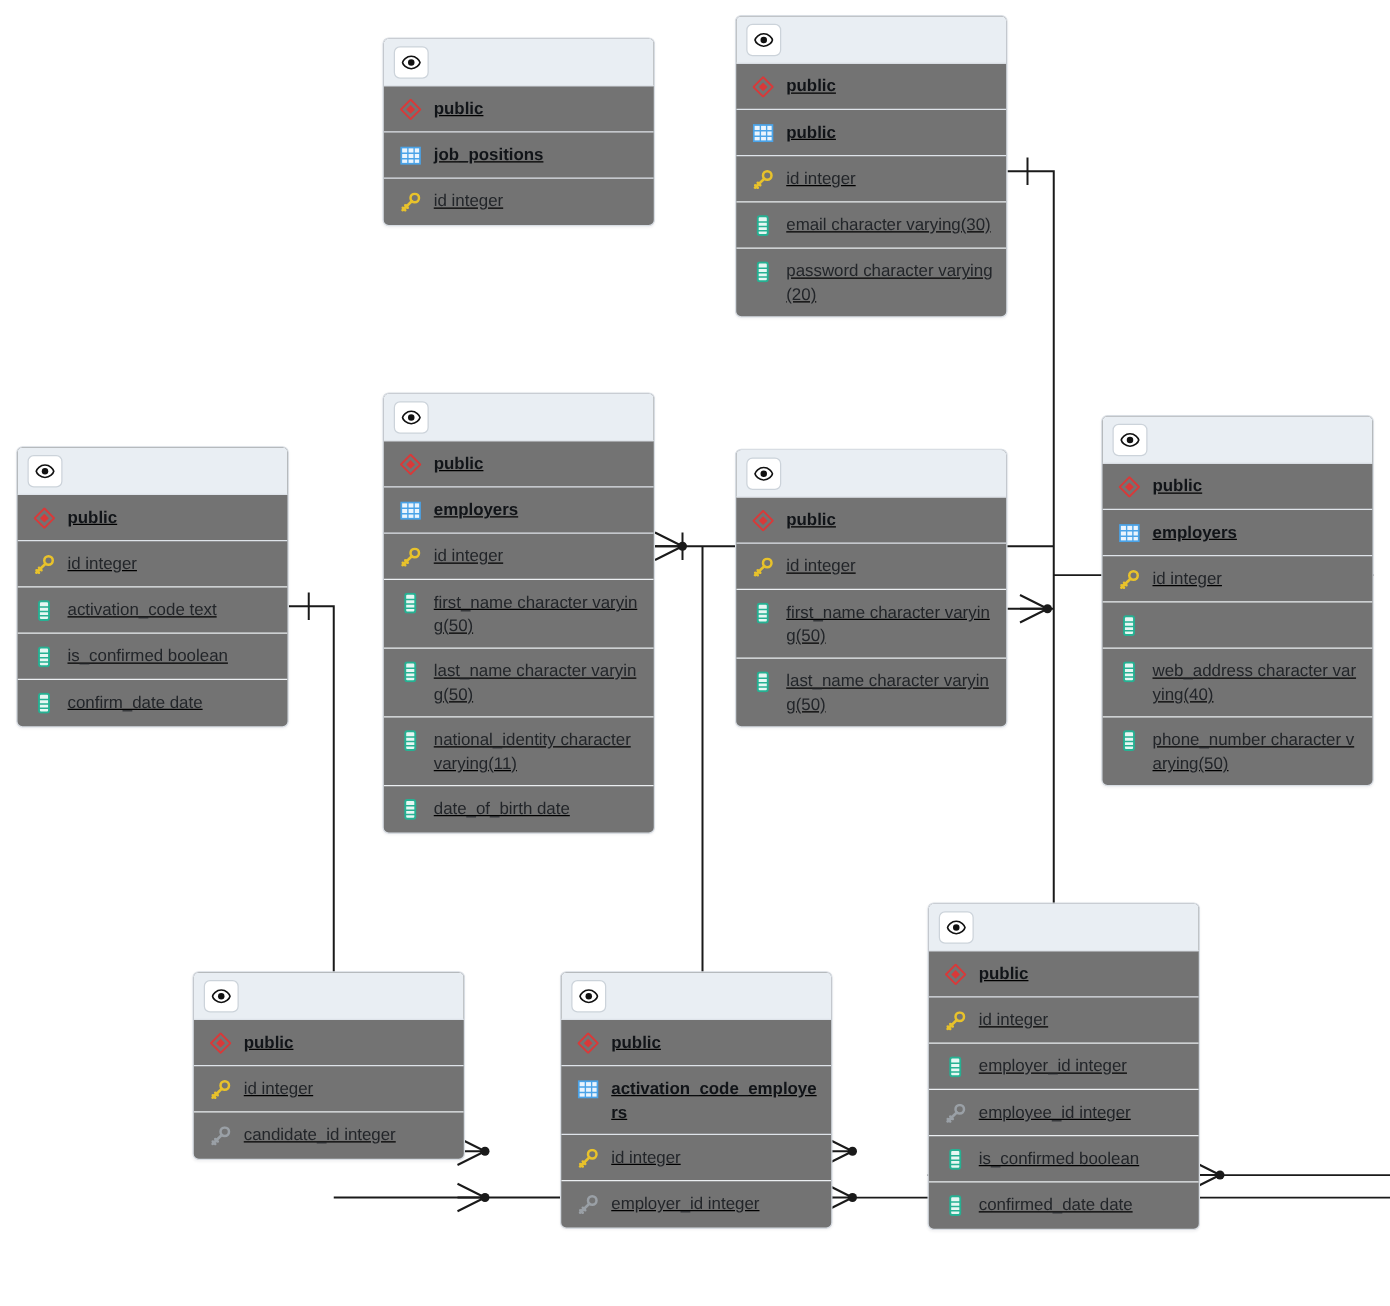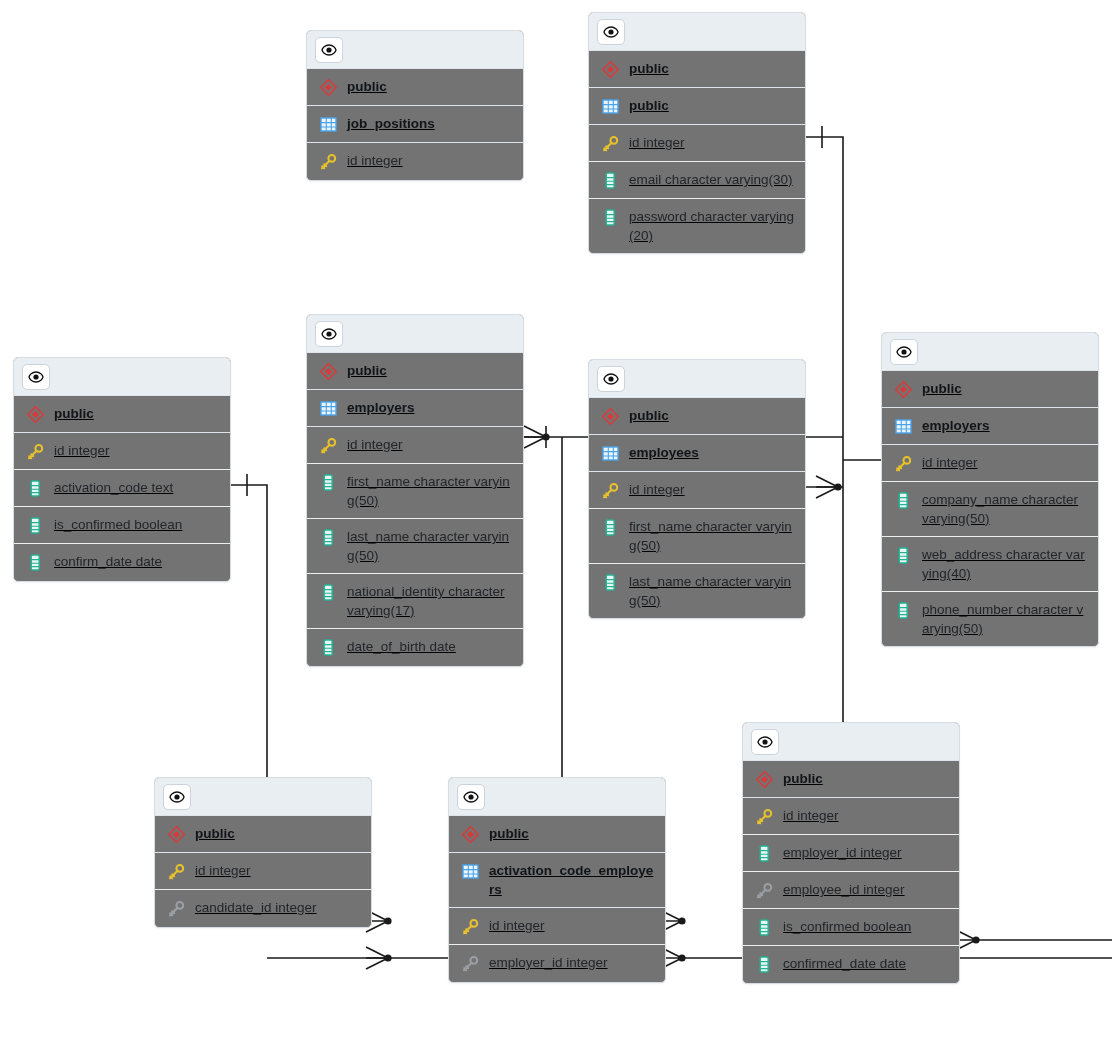--- a/index.html
+++ b/index.html
@@ -332,34 +332,81 @@
       </span>
       <span class="row-txt">last_name character varying(50)</span>
     </div>
     <div class="row">
       <span class="row-ico">
         <svg width="11" height="17" viewBox="0 0 11 17">
             <rect x="1.2" y="1" width="8" height="15" rx="1.6" fill="#e6f7f3" stroke="#26b193" stroke-width="1.5"></rect>
             <path d="M1.2 5.6h8M1.2 9.2h8M1.2 12.6h8" stroke="#26b193" stroke-width="1.1"></path>
           </svg>
       </span>
-      <span class="row-txt">national_identity character varying(17)</span>
+      <span class="row-txt">national_identity character varying(11)</span>
     </div>
     <div class="row">
       <span class="row-ico">
         <svg width="11" height="17" viewBox="0 0 11 17">
             <rect x="1.2" y="1" width="8" height="15" rx="1.6" fill="#e6f7f3" stroke="#26b193" stroke-width="1.5"></rect>
             <path d="M1.2 5.6h8M1.2 9.2h8M1.2 12.6h8" stroke="#26b193" stroke-width="1.1"></path>
           </svg>
       </span>
       <span class="row-txt">date_of_birth date</span>
     </div>
   </div>
 
   <div class="table-node" style="left:588px;top:359px;width:218px;">
+    <div class="node-header">
+      <div class="eye-btn">
+        <svg width="16" height="12" viewBox="0 0 16 12">
+            <path d="M8 1C4 1 1.4 4.2 1 6c.4 1.8 3 5 7 5s6.6-3.2 7-5c-.4-1.8-3-5-7-5z" fill="none" stroke="#111" stroke-width="1.3"></path>
+            <circle cx="8" cy="6" r="2.6" fill="#111"></circle>
+          </svg>
+      </div>
+    </div>
+    <div class="row sep-strong">
+      <span class="row-ico">
+        <svg width="17" height="17" viewBox="0 0 17 17">
+            <rect x="3" y="3" width="11" height="11" transform="rotate(45 8.5 8.5)" fill="none" stroke="#d93939" stroke-width="1.5"></rect>
+            <rect x="6" y="6" width="5" height="5" transform="rotate(45 8.5 8.5)" fill="#d93939"></rect>
+          </svg>
+      </span>
+      <span class="row-txt bold">public</span>
+    </div>
+    <div class="row">
+      <span class="row-ico">
+        <svg width="18" height="16" viewBox="0 0 18 16">
+            <circle cx="12.8" cy="4.4" r="3.4" fill="none" stroke="#e8c22b" stroke-width="2"></circle>
+            <path d="M10.6 6.8L3 14.2M5.2 10.2l2 2M3.2 12.2l2 2" stroke="#e8c22b" stroke-width="2" stroke-linecap="round" fill="none"></path>
+          </svg>
+      </span>
+      <span class="row-txt">id integer</span>
+    </div>
+    <div class="row">
+      <span class="row-ico">
+        <svg width="11" height="17" viewBox="0 0 11 17">
+            <rect x="1.2" y="1" width="8" height="15" rx="1.6" fill="#e6f7f3" stroke="#26b193" stroke-width="1.5"></rect>
+            <path d="M1.2 5.6h8M1.2 9.2h8M1.2 12.6h8" stroke="#26b193" stroke-width="1.1"></path>
+          </svg>
+      </span>
+      <span class="row-txt">first_name character varying(50)</span>
+    </div>
+    <div class="row">
+      <span class="row-ico">
+        <svg width="11" height="17" viewBox="0 0 11 17">
+            <rect x="1.2" y="1" width="8" height="15" rx="1.6" fill="#e6f7f3" stroke="#26b193" stroke-width="1.5"></rect>
+            <path d="M1.2 5.6h8M1.2 9.2h8M1.2 12.6h8" stroke="#26b193" stroke-width="1.1"></path>
+          </svg>
+      </span>
+      <span class="row-txt">last_name character varying(50)</span>
+    </div>
+  </div>
+
+  <div class="table-node" style="left:881px;top:332px;width:218px;">
     <div class="node-header">
       <div class="eye-btn">
         <svg width="16" height="12" viewBox="0 0 16 12">
             <path d="M8 1C4 1 1.4 4.2 1 6c.4 1.8 3 5 7 5s6.6-3.2 7-5c-.4-1.8-3-5-7-5z" fill="none" stroke="#111" stroke-width="1.3"></path>
             <circle cx="8" cy="6" r="2.6" fill="#111"></circle>
           </svg>
       </div>
     </div>
     <div class="row sep-strong">
       <span class="row-ico">
@@ -370,52 +417,98 @@
       </span>
       <span class="row-txt bold">public</span>
     </div>
     <div class="row sep-strong">
       <span class="row-ico">
         <svg width="17" height="15" viewBox="0 0 17 15">
             <rect x="1" y="1" width="15" height="13" fill="#eaf4fd" stroke="#4aa3e8" stroke-width="1.4"></rect>
             <path d="M1 5.6h15M1 10h15M6.3 1v13M11.3 1v13" stroke="#4aa3e8" stroke-width="1.1"></path>
           </svg>
       </span>
-      <span class="row-txt bold">employees</span>
-    </div>
-    <div class="row">
-      <span class="row-ico">
-        <svg width="18" height="16" viewBox="0 0 18 16">
-            <circle cx="12.8" cy="4.4" r="3.4" fill="none" stroke="#e8c22b" stroke-width="2"></circle>
-            <path d="M10.6 6.8L3 14.2M5.2 10.2l2 2M3.2 12.2l2 2" stroke="#e8c22b" stroke-width="2" stroke-linecap="round" fill="none"></path>
-          </svg>
-      </span>
-      <span class="row-txt">id integer</span>
-    </div>
-    <div class="row">
-      <span class="row-ico">
-        <svg width="11" height="17" viewBox="0 0 11 17">
-            <rect x="1.2" y="1" width="8" height="15" rx="1.6" fill="#e6f7f3" stroke="#26b193" stroke-width="1.5"></rect>
-            <path d="M1.2 5.6h8M1.2 9.2h8M1.2 12.6h8" stroke="#26b193" stroke-width="1.1"></path>
-          </svg>
-      </span>
-      <span class="row-txt">first_name character varying(50)</span>
-    </div>
-    <div class="row">
-      <span class="row-ico">
-        <svg width="11" height="17" viewBox="0 0 11 17">
-            <rect x="1.2" y="1" width="8" height="15" rx="1.6" fill="#e6f7f3" stroke="#26b193" stroke-width="1.5"></rect>
-            <path d="M1.2 5.6h8M1.2 9.2h8M1.2 12.6h8" stroke="#26b193" stroke-width="1.1"></path>
-          </svg>
-      </span>
-      <span class="row-txt">last_name character varying(50)</span>
-    </div>
-  </div>
-
-  <div class="table-node" style="left:881px;top:332px;width:218px;">
+      <span class="row-txt bold">employers</span>
+    </div>
+    <div class="row">
+      <span class="row-ico">
+        <svg width="18" height="16" viewBox="0 0 18 16">
+            <circle cx="12.8" cy="4.4" r="3.4" fill="none" stroke="#e8c22b" stroke-width="2"></circle>
+            <path d="M10.6 6.8L3 14.2M5.2 10.2l2 2M3.2 12.2l2 2" stroke="#e8c22b" stroke-width="2" stroke-linecap="round" fill="none"></path>
+          </svg>
+      </span>
+      <span class="row-txt">id integer</span>
+    </div>
+    <div class="row">
+      <span class="row-ico">
+        <svg width="11" height="17" viewBox="0 0 11 17">
+            <rect x="1.2" y="1" width="8" height="15" rx="1.6" fill="#e6f7f3" stroke="#26b193" stroke-width="1.5"></rect>
+            <path d="M1.2 5.6h8M1.2 9.2h8M1.2 12.6h8" stroke="#26b193" stroke-width="1.1"></path>
+          </svg>
+      </span>
+    </div>
+    <div class="row">
+      <span class="row-ico">
+        <svg width="11" height="17" viewBox="0 0 11 17">
+            <rect x="1.2" y="1" width="8" height="15" rx="1.6" fill="#e6f7f3" stroke="#26b193" stroke-width="1.5"></rect>
+            <path d="M1.2 5.6h8M1.2 9.2h8M1.2 12.6h8" stroke="#26b193" stroke-width="1.1"></path>
+          </svg>
+      </span>
+      <span class="row-txt">web_address character varying(40)</span>
+    </div>
+    <div class="row">
+      <span class="row-ico">
+        <svg width="11" height="17" viewBox="0 0 11 17">
+            <rect x="1.2" y="1" width="8" height="15" rx="1.6" fill="#e6f7f3" stroke="#26b193" stroke-width="1.5"></rect>
+            <path d="M1.2 5.6h8M1.2 9.2h8M1.2 12.6h8" stroke="#26b193" stroke-width="1.1"></path>
+          </svg>
+      </span>
+      <span class="row-txt">phone_number character varying(50)</span>
+    </div>
+  </div>
+
+  <div class="table-node" style="left:154px;top:777px;width:218px;">
+    <div class="node-header">
+      <div class="eye-btn">
+        <svg width="16" height="12" viewBox="0 0 16 12">
+            <path d="M8 1C4 1 1.4 4.2 1 6c.4 1.8 3 5 7 5s6.6-3.2 7-5c-.4-1.8-3-5-7-5z" fill="none" stroke="#111" stroke-width="1.3"></path>
+            <circle cx="8" cy="6" r="2.6" fill="#111"></circle>
+          </svg>
+      </div>
+    </div>
+    <div class="row sep-strong">
+      <span class="row-ico">
+        <svg width="17" height="17" viewBox="0 0 17 17">
+            <rect x="3" y="3" width="11" height="11" transform="rotate(45 8.5 8.5)" fill="none" stroke="#d93939" stroke-width="1.5"></rect>
+            <rect x="6" y="6" width="5" height="5" transform="rotate(45 8.5 8.5)" fill="#d93939"></rect>
+          </svg>
+      </span>
+      <span class="row-txt bold">public</span>
+    </div>
+    <div class="row">
+      <span class="row-ico">
+        <svg width="18" height="16" viewBox="0 0 18 16">
+            <circle cx="12.8" cy="4.4" r="3.4" fill="none" stroke="#e8c22b" stroke-width="2"></circle>
+            <path d="M10.6 6.8L3 14.2M5.2 10.2l2 2M3.2 12.2l2 2" stroke="#e8c22b" stroke-width="2" stroke-linecap="round" fill="none"></path>
+          </svg>
+      </span>
+      <span class="row-txt">id integer</span>
+    </div>
+    <div class="row">
+      <span class="row-ico">
+        <svg width="18" height="16" viewBox="0 0 18 16">
+            <circle cx="12.8" cy="4.4" r="3.4" fill="none" stroke="#9aa0a6" stroke-width="2"></circle>
+            <path d="M10.6 6.8L3 14.2M5.2 10.2l2 2M3.2 12.2l2 2" stroke="#9aa0a6" stroke-width="2" stroke-linecap="round" fill="none"></path>
+          </svg>
+      </span>
+      <span class="row-txt">candidate_id integer</span>
+    </div>
+  </div>
+
+  <div class="table-node" style="left:448px;top:777px;width:218px;">
     <div class="node-header">
       <div class="eye-btn">
         <svg width="16" height="12" viewBox="0 0 16 12">
             <path d="M8 1C4 1 1.4 4.2 1 6c.4 1.8 3 5 7 5s6.6-3.2 7-5c-.4-1.8-3-5-7-5z" fill="none" stroke="#111" stroke-width="1.3"></path>
             <circle cx="8" cy="6" r="2.6" fill="#111"></circle>
           </svg>
       </div>
     </div>
     <div class="row sep-strong">
       <span class="row-ico">
@@ -426,188 +519,85 @@
       </span>
       <span class="row-txt bold">public</span>
     </div>
     <div class="row sep-strong">
       <span class="row-ico">
         <svg width="17" height="15" viewBox="0 0 17 15">
             <rect x="1" y="1" width="15" height="13" fill="#eaf4fd" stroke="#4aa3e8" stroke-width="1.4"></rect>
             <path d="M1 5.6h15M1 10h15M6.3 1v13M11.3 1v13" stroke="#4aa3e8" stroke-width="1.1"></path>
           </svg>
       </span>
-      <span class="row-txt bold">employers</span>
-    </div>
-    <div class="row">
-      <span class="row-ico">
-        <svg width="18" height="16" viewBox="0 0 18 16">
-            <circle cx="12.8" cy="4.4" r="3.4" fill="none" stroke="#e8c22b" stroke-width="2"></circle>
-            <path d="M10.6 6.8L3 14.2M5.2 10.2l2 2M3.2 12.2l2 2" stroke="#e8c22b" stroke-width="2" stroke-linecap="round" fill="none"></path>
-          </svg>
-      </span>
-      <span class="row-txt">id integer</span>
-    </div>
-    <div class="row">
-      <span class="row-ico">
-        <svg width="11" height="17" viewBox="0 0 11 17">
-            <rect x="1.2" y="1" width="8" height="15" rx="1.6" fill="#e6f7f3" stroke="#26b193" stroke-width="1.5"></rect>
-            <path d="M1.2 5.6h8M1.2 9.2h8M1.2 12.6h8" stroke="#26b193" stroke-width="1.1"></path>
-          </svg>
-      </span>
-      <span class="row-txt">company_name character varying(50)</span>
-    </div>
-    <div class="row">
-      <span class="row-ico">
-        <svg width="11" height="17" viewBox="0 0 11 17">
-            <rect x="1.2" y="1" width="8" height="15" rx="1.6" fill="#e6f7f3" stroke="#26b193" stroke-width="1.5"></rect>
-            <path d="M1.2 5.6h8M1.2 9.2h8M1.2 12.6h8" stroke="#26b193" stroke-width="1.1"></path>
-          </svg>
-      </span>
-      <span class="row-txt">web_address character varying(40)</span>
-    </div>
-    <div class="row">
-      <span class="row-ico">
-        <svg width="11" height="17" viewBox="0 0 11 17">
-            <rect x="1.2" y="1" width="8" height="15" rx="1.6" fill="#e6f7f3" stroke="#26b193" stroke-width="1.5"></rect>
-            <path d="M1.2 5.6h8M1.2 9.2h8M1.2 12.6h8" stroke="#26b193" stroke-width="1.1"></path>
-          </svg>
-      </span>
-      <span class="row-txt">phone_number character varying(50)</span>
-    </div>
-  </div>
-
-  <div class="table-node" style="left:154px;top:777px;width:218px;">
-    <div class="node-header">
-      <div class="eye-btn">
-        <svg width="16" height="12" viewBox="0 0 16 12">
-            <path d="M8 1C4 1 1.4 4.2 1 6c.4 1.8 3 5 7 5s6.6-3.2 7-5c-.4-1.8-3-5-7-5z" fill="none" stroke="#111" stroke-width="1.3"></path>
-            <circle cx="8" cy="6" r="2.6" fill="#111"></circle>
-          </svg>
-      </div>
-    </div>
-    <div class="row sep-strong">
-      <span class="row-ico">
-        <svg width="17" height="17" viewBox="0 0 17 17">
-            <rect x="3" y="3" width="11" height="11" transform="rotate(45 8.5 8.5)" fill="none" stroke="#d93939" stroke-width="1.5"></rect>
-            <rect x="6" y="6" width="5" height="5" transform="rotate(45 8.5 8.5)" fill="#d93939"></rect>
-          </svg>
-      </span>
-      <span class="row-txt bold">public</span>
+      <span class="row-txt bold">activation_code_employers</span>
     </div>
     <div class="row">
       <span class="row-ico">
         <svg width="18" height="16" viewBox="0 0 18 16">
             <circle cx="12.8" cy="4.4" r="3.4" fill="none" stroke="#e8c22b" stroke-width="2"></circle>
             <path d="M10.6 6.8L3 14.2M5.2 10.2l2 2M3.2 12.2l2 2" stroke="#e8c22b" stroke-width="2" stroke-linecap="round" fill="none"></path>
           </svg>
       </span>
       <span class="row-txt">id integer</span>
     </div>
     <div class="row">
       <span class="row-ico">
         <svg width="18" height="16" viewBox="0 0 18 16">
             <circle cx="12.8" cy="4.4" r="3.4" fill="none" stroke="#9aa0a6" stroke-width="2"></circle>
             <path d="M10.6 6.8L3 14.2M5.2 10.2l2 2M3.2 12.2l2 2" stroke="#9aa0a6" stroke-width="2" stroke-linecap="round" fill="none"></path>
           </svg>
       </span>
-      <span class="row-txt">candidate_id integer</span>
-    </div>
-  </div>
-
-  <div class="table-node" style="left:448px;top:777px;width:218px;">
-    <div class="node-header">
-      <div class="eye-btn">
-        <svg width="16" height="12" viewBox="0 0 16 12">
-            <path d="M8 1C4 1 1.4 4.2 1 6c.4 1.8 3 5 7 5s6.6-3.2 7-5c-.4-1.8-3-5-7-5z" fill="none" stroke="#111" stroke-width="1.3"></path>
-            <circle cx="8" cy="6" r="2.6" fill="#111"></circle>
-          </svg>
-      </div>
-    </div>
-    <div class="row sep-strong">
-      <span class="row-ico">
-        <svg width="17" height="17" viewBox="0 0 17 17">
-            <rect x="3" y="3" width="11" height="11" transform="rotate(45 8.5 8.5)" fill="none" stroke="#d93939" stroke-width="1.5"></rect>
-            <rect x="6" y="6" width="5" height="5" transform="rotate(45 8.5 8.5)" fill="#d93939"></rect>
-          </svg>
-      </span>
-      <span class="row-txt bold">public</span>
-    </div>
-    <div class="row sep-strong">
-      <span class="row-ico">
-        <svg width="17" height="15" viewBox="0 0 17 15">
-            <rect x="1" y="1" width="15" height="13" fill="#eaf4fd" stroke="#4aa3e8" stroke-width="1.4"></rect>
-            <path d="M1 5.6h15M1 10h15M6.3 1v13M11.3 1v13" stroke="#4aa3e8" stroke-width="1.1"></path>
-          </svg>
-      </span>
-      <span class="row-txt bold">activation_code_employers</span>
-    </div>
-    <div class="row">
-      <span class="row-ico">
-        <svg width="18" height="16" viewBox="0 0 18 16">
-            <circle cx="12.8" cy="4.4" r="3.4" fill="none" stroke="#e8c22b" stroke-width="2"></circle>
-            <path d="M10.6 6.8L3 14.2M5.2 10.2l2 2M3.2 12.2l2 2" stroke="#e8c22b" stroke-width="2" stroke-linecap="round" fill="none"></path>
-          </svg>
-      </span>
-      <span class="row-txt">id integer</span>
+      <span class="row-txt">employer_id integer</span>
+    </div>
+  </div>
+
+  <div class="table-node" style="left:742px;top:722px;width:218px;">
+    <div class="node-header">
+      <div class="eye-btn">
+        <svg width="16" height="12" viewBox="0 0 16 12">
+            <path d="M8 1C4 1 1.4 4.2 1 6c.4 1.8 3 5 7 5s6.6-3.2 7-5c-.4-1.8-3-5-7-5z" fill="none" stroke="#111" stroke-width="1.3"></path>
+            <circle cx="8" cy="6" r="2.6" fill="#111"></circle>
+          </svg>
+      </div>
+    </div>
+    <div class="row sep-strong">
+      <span class="row-ico">
+        <svg width="17" height="17" viewBox="0 0 17 17">
+            <rect x="3" y="3" width="11" height="11" transform="rotate(45 8.5 8.5)" fill="none" stroke="#d93939" stroke-width="1.5"></rect>
+            <rect x="6" y="6" width="5" height="5" transform="rotate(45 8.5 8.5)" fill="#d93939"></rect>
+          </svg>
+      </span>
+      <span class="row-txt bold">public</span>
+    </div>
+    <div class="row">
+      <span class="row-ico">
+        <svg width="18" height="16" viewBox="0 0 18 16">
+            <circle cx="12.8" cy="4.4" r="3.4" fill="none" stroke="#e8c22b" stroke-width="2"></circle>
+            <path d="M10.6 6.8L3 14.2M5.2 10.2l2 2M3.2 12.2l2 2" stroke="#e8c22b" stroke-width="2" stroke-linecap="round" fill="none"></path>
+          </svg>
+      </span>
+      <span class="row-txt">id integer</span>
+    </div>
+    <div class="row">
+      <span class="row-ico">
+        <svg width="11" height="17" viewBox="0 0 11 17">
+            <rect x="1.2" y="1" width="8" height="15" rx="1.6" fill="#e6f7f3" stroke="#26b193" stroke-width="1.5"></rect>
+            <path d="M1.2 5.6h8M1.2 9.2h8M1.2 12.6h8" stroke="#26b193" stroke-width="1.1"></path>
+          </svg>
+      </span>
+      <span class="row-txt">employer_id integer</span>
     </div>
     <div class="row">
       <span class="row-ico">
         <svg width="18" height="16" viewBox="0 0 18 16">
             <circle cx="12.8" cy="4.4" r="3.4" fill="none" stroke="#9aa0a6" stroke-width="2"></circle>
             <path d="M10.6 6.8L3 14.2M5.2 10.2l2 2M3.2 12.2l2 2" stroke="#9aa0a6" stroke-width="2" stroke-linecap="round" fill="none"></path>
           </svg>
       </span>
-      <span class="row-txt">employer_id integer</span>
-    </div>
-  </div>
-
-  <div class="table-node" style="left:742px;top:722px;width:218px;">
-    <div class="node-header">
-      <div class="eye-btn">
-        <svg width="16" height="12" viewBox="0 0 16 12">
-            <path d="M8 1C4 1 1.4 4.2 1 6c.4 1.8 3 5 7 5s6.6-3.2 7-5c-.4-1.8-3-5-7-5z" fill="none" stroke="#111" stroke-width="1.3"></path>
-            <circle cx="8" cy="6" r="2.6" fill="#111"></circle>
-          </svg>
-      </div>
-    </div>
-    <div class="row sep-strong">
-      <span class="row-ico">
-        <svg width="17" height="17" viewBox="0 0 17 17">
-            <rect x="3" y="3" width="11" height="11" transform="rotate(45 8.5 8.5)" fill="none" stroke="#d93939" stroke-width="1.5"></rect>
-            <rect x="6" y="6" width="5" height="5" transform="rotate(45 8.5 8.5)" fill="#d93939"></rect>
-          </svg>
-      </span>
-      <span class="row-txt bold">public</span>
-    </div>
-    <div class="row">
-      <span class="row-ico">
-        <svg width="18" height="16" viewBox="0 0 18 16">
-            <circle cx="12.8" cy="4.4" r="3.4" fill="none" stroke="#e8c22b" stroke-width="2"></circle>
-            <path d="M10.6 6.8L3 14.2M5.2 10.2l2 2M3.2 12.2l2 2" stroke="#e8c22b" stroke-width="2" stroke-linecap="round" fill="none"></path>
-          </svg>
-      </span>
-      <span class="row-txt">id integer</span>
-    </div>
-    <div class="row">
-      <span class="row-ico">
-        <svg width="11" height="17" viewBox="0 0 11 17">
-            <rect x="1.2" y="1" width="8" height="15" rx="1.6" fill="#e6f7f3" stroke="#26b193" stroke-width="1.5"></rect>
-            <path d="M1.2 5.6h8M1.2 9.2h8M1.2 12.6h8" stroke="#26b193" stroke-width="1.1"></path>
-          </svg>
-      </span>
-      <span class="row-txt">employer_id integer</span>
-    </div>
-    <div class="row">
-      <span class="row-ico">
-        <svg width="18" height="16" viewBox="0 0 18 16">
-            <circle cx="12.8" cy="4.4" r="3.4" fill="none" stroke="#9aa0a6" stroke-width="2"></circle>
-            <path d="M10.6 6.8L3 14.2M5.2 10.2l2 2M3.2 12.2l2 2" stroke="#9aa0a6" stroke-width="2" stroke-linecap="round" fill="none"></path>
-          </svg>
-      </span>
       <span class="row-txt">employee_id integer</span>
     </div>
     <div class="row">
       <span class="row-ico">
         <svg width="11" height="17" viewBox="0 0 11 17">
             <rect x="1.2" y="1" width="8" height="15" rx="1.6" fill="#e6f7f3" stroke="#26b193" stroke-width="1.5"></rect>
             <path d="M1.2 5.6h8M1.2 9.2h8M1.2 12.6h8" stroke="#26b193" stroke-width="1.1"></path>
           </svg>
       </span>
       <span class="row-txt">is_confirmed boolean</span>

